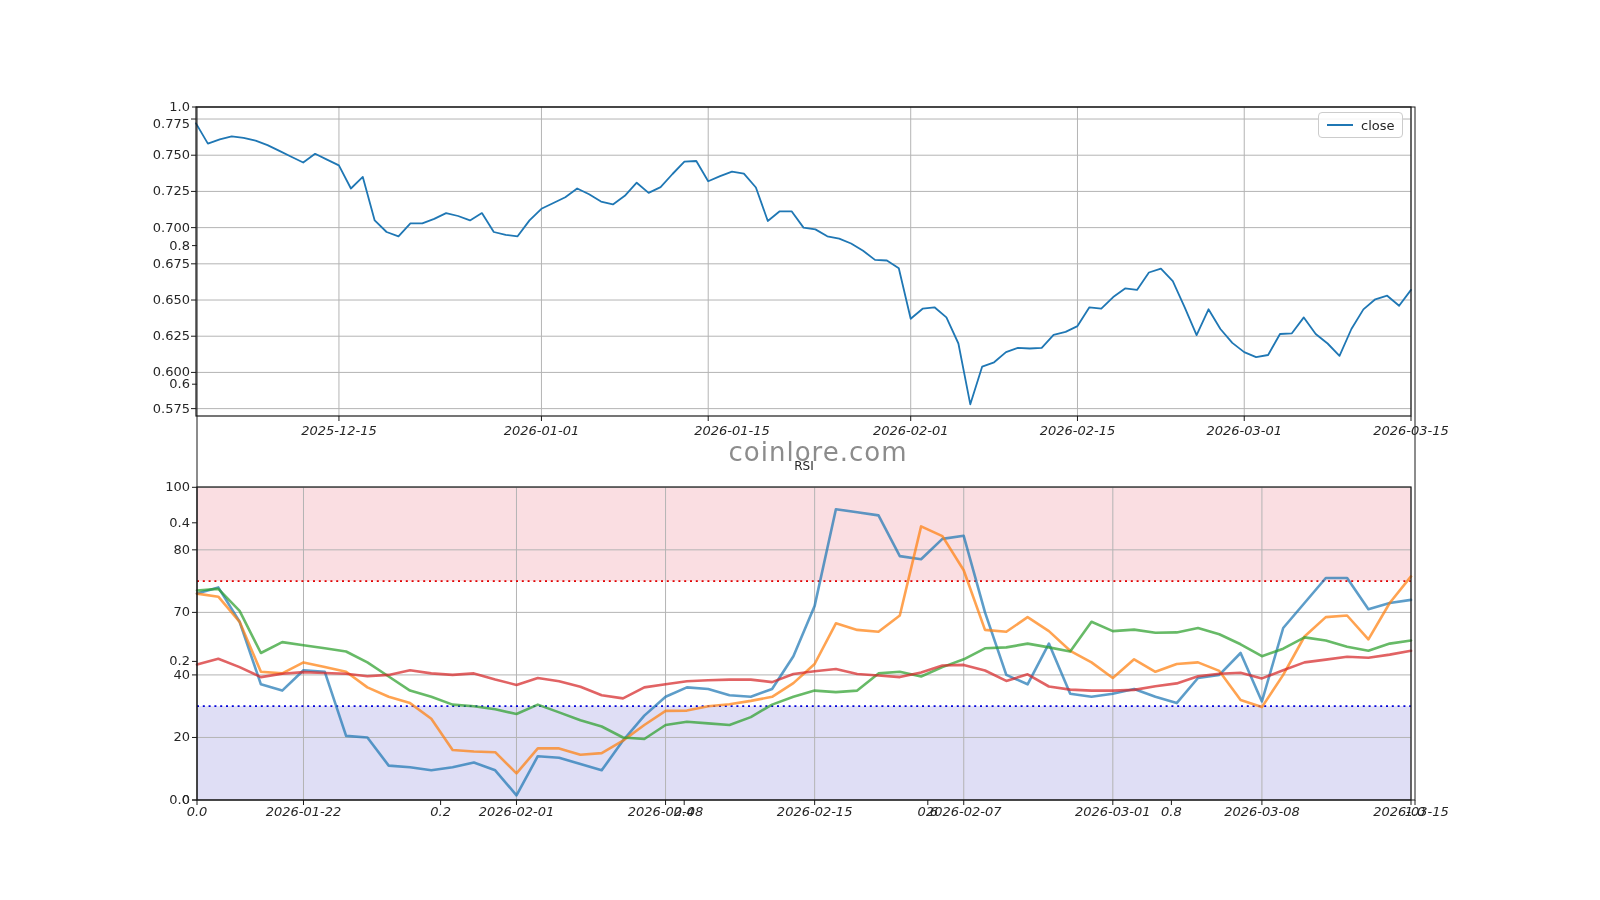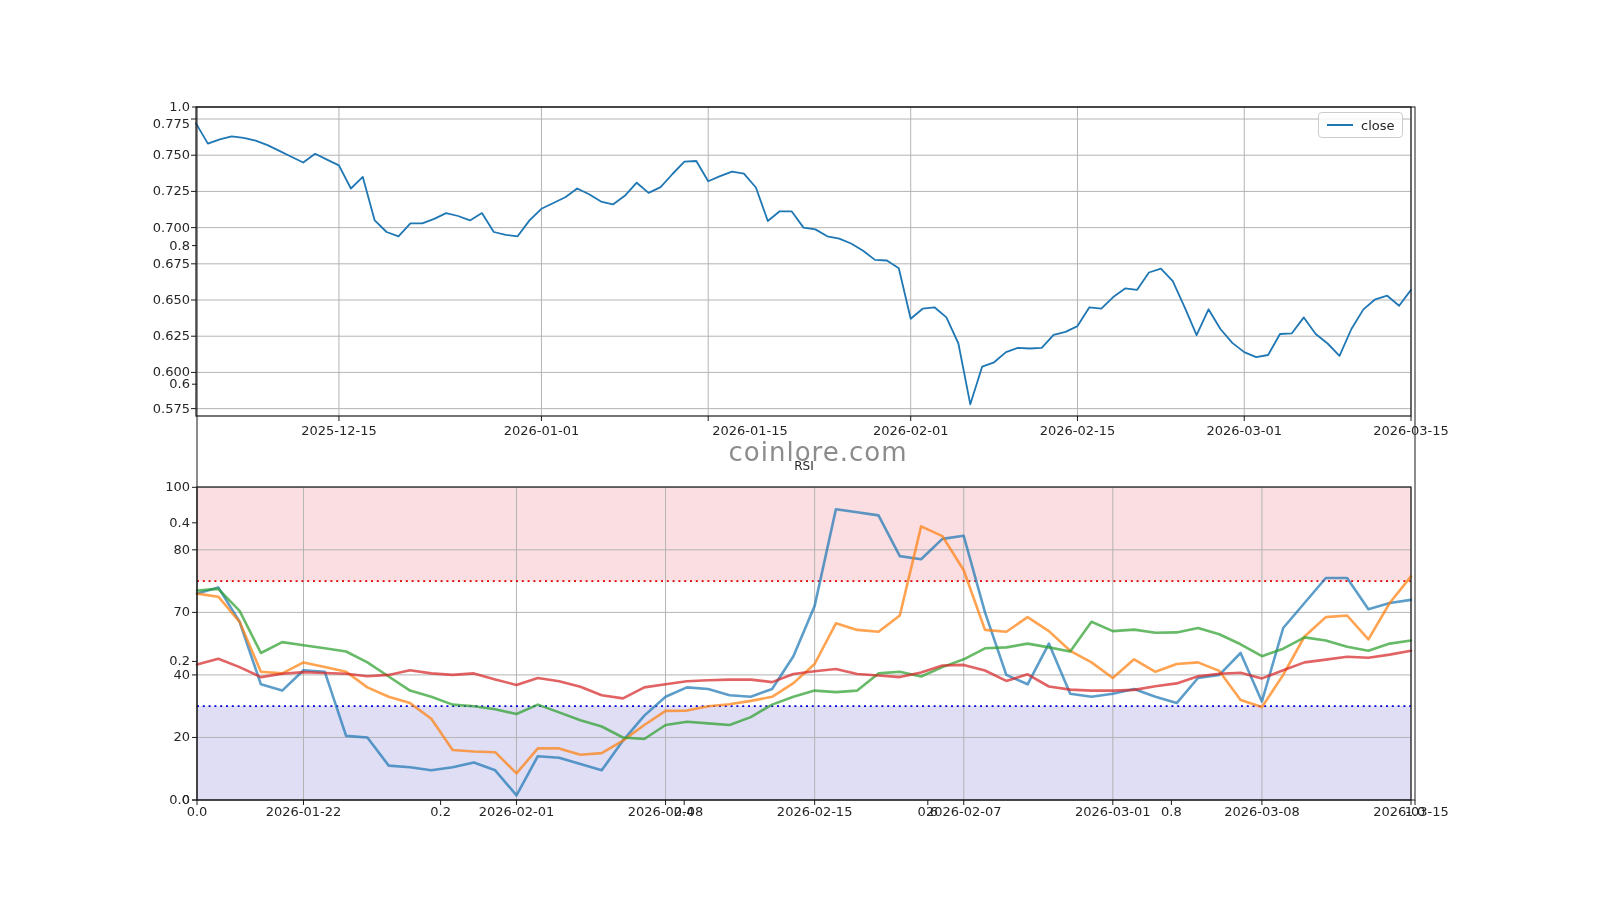--- a/index.html
+++ b/index.html
@@ -1,21 +1,21 @@
 <!DOCTYPE html>
 <html><head>
 <meta charset="utf-8">
 <style>
   html,body{margin:0;padding:0;background:#ffffff;}
   #figure{position:relative;width:1600px;height:900px;background:#fff;
           font-family:"DejaVu Sans",sans-serif;color:#262626;overflow:hidden;}
   #plot-svg{position:absolute;left:0;top:0;}
   .tick-label{position:absolute;font-size:13px;line-height:15px;color:#262626;white-space:nowrap;}
   .ylab{width:86px;text-align:right;}
-  .xlab{transform:translateX(-50%);}
+  .xlab{transform:translateX(-50%);font-style:italic;}
   #watermark{position:absolute;left:818px;top:437px;transform:translateX(-50%);
              font-size:26px;color:#8c8c8c;letter-spacing:1px;}
   #rsi-title{position:absolute;left:804px;top:459px;transform:translateX(-50%);font-size:12px;color:#262626;}
   .legend{position:absolute;border:1px solid #cccccc;border-radius:4px;
           background:rgba(255,255,255,0.85);font-size:13px;box-sizing:border-box;}
   #legend-close{left:1318px;top:112px;width:85px;height:26px;}
   #legend-rsi{left:207px;top:492px;width:97px;height:89px;padding:2px 0;}
   .legend-row{display:flex;align-items:center;height:21px;padding:0 8px;}
   #legend-close .legend-row{height:24px;}
   .sample{display:inline-block;width:26px;height:0;border-top:2.5px solid #000;flex:none;}
@@ -115,21 +115,21 @@
       <div class="tick-label ylab" style="left: 104px; top: 364.416px;">0.600</div>
       <div class="tick-label ylab" style="left: 104px; top: 328.216px;">0.625</div>
       <div class="tick-label ylab" style="left: 104px; top: 292.016px;">0.650</div>
       <div class="tick-label ylab" style="left: 104px; top: 255.817px;">0.675</div>
       <div class="tick-label ylab" style="left: 104px; top: 219.617px;">0.700</div>
       <div class="tick-label ylab" style="left: 104px; top: 183.418px;">0.725</div>
       <div class="tick-label ylab" style="left: 104px; top: 147.218px;">0.750</div>
       <div class="tick-label ylab" style="left: 104px; top: 116px;">0.775</div>
       <div class="tick-label xlab" style="left: 338.941px; top: 423px;">2025-12-15</div>
       <div class="tick-label xlab" style="left: 541.441px; top: 423px;">2026-01-01</div>
-      <div class="tick-label xlab" style="left: 750px; top: 423px;">2026-01-15</div>
+      <div class="tick-label xlab" style="left: 732px; top: 423px;">2026-01-15</div>
       <div class="tick-label xlab" style="left: 910.706px; top: 423px;">2026-02-01</div>
       <div class="tick-label xlab" style="left: 1077.47px; top: 423px;">2026-02-15</div>
       <div class="tick-label xlab" style="left: 1244.24px; top: 423px;">2026-03-01</div>
       <div class="tick-label xlab" style="left: 1411px; top: 423px;">2026-03-15</div>
       <div class="tick-label ylab" style="left: 104px; top: 792px;">0</div>
       <div class="tick-label ylab" style="left: 104px; top: 729.46px;">20</div>
       <div class="tick-label ylab" style="left: 104px; top: 666.92px;">40</div>
       <div class="tick-label ylab" style="left: 104px; top: 604.38px;">70</div>
       <div class="tick-label ylab" style="left: 104px; top: 541.84px;">80</div>
       <div class="tick-label ylab" style="left: 104px; top: 479.3px;">100</div>

